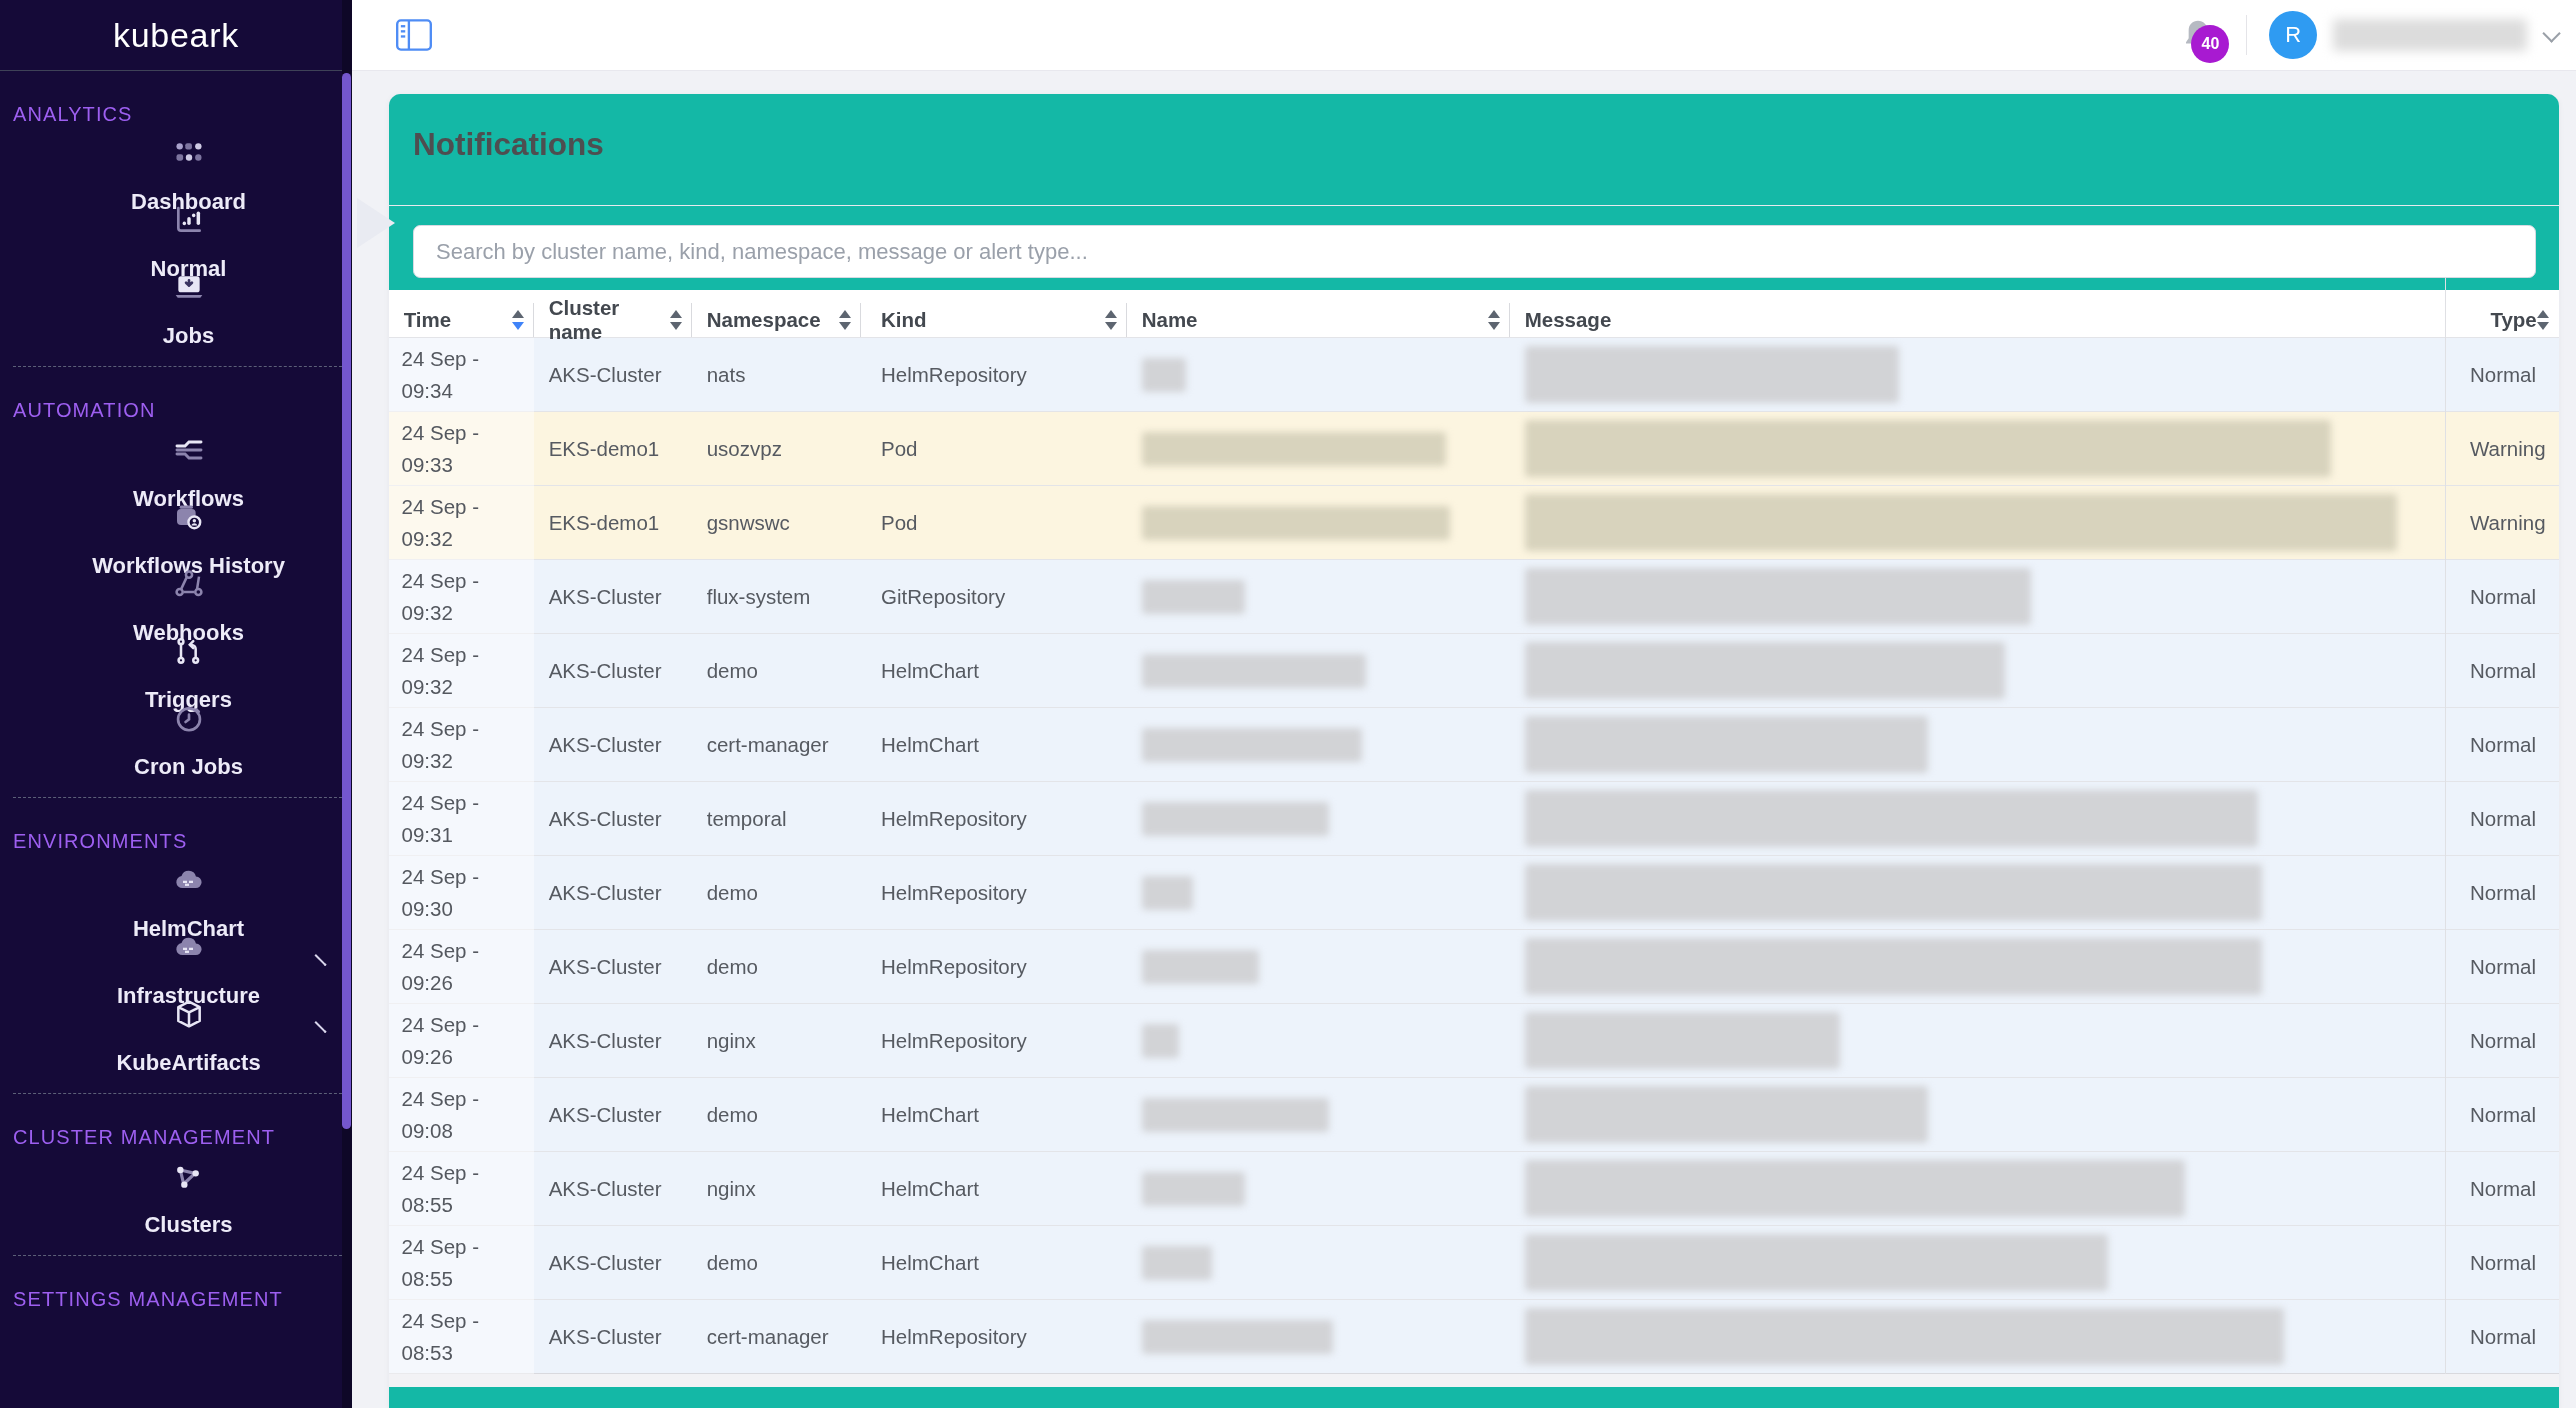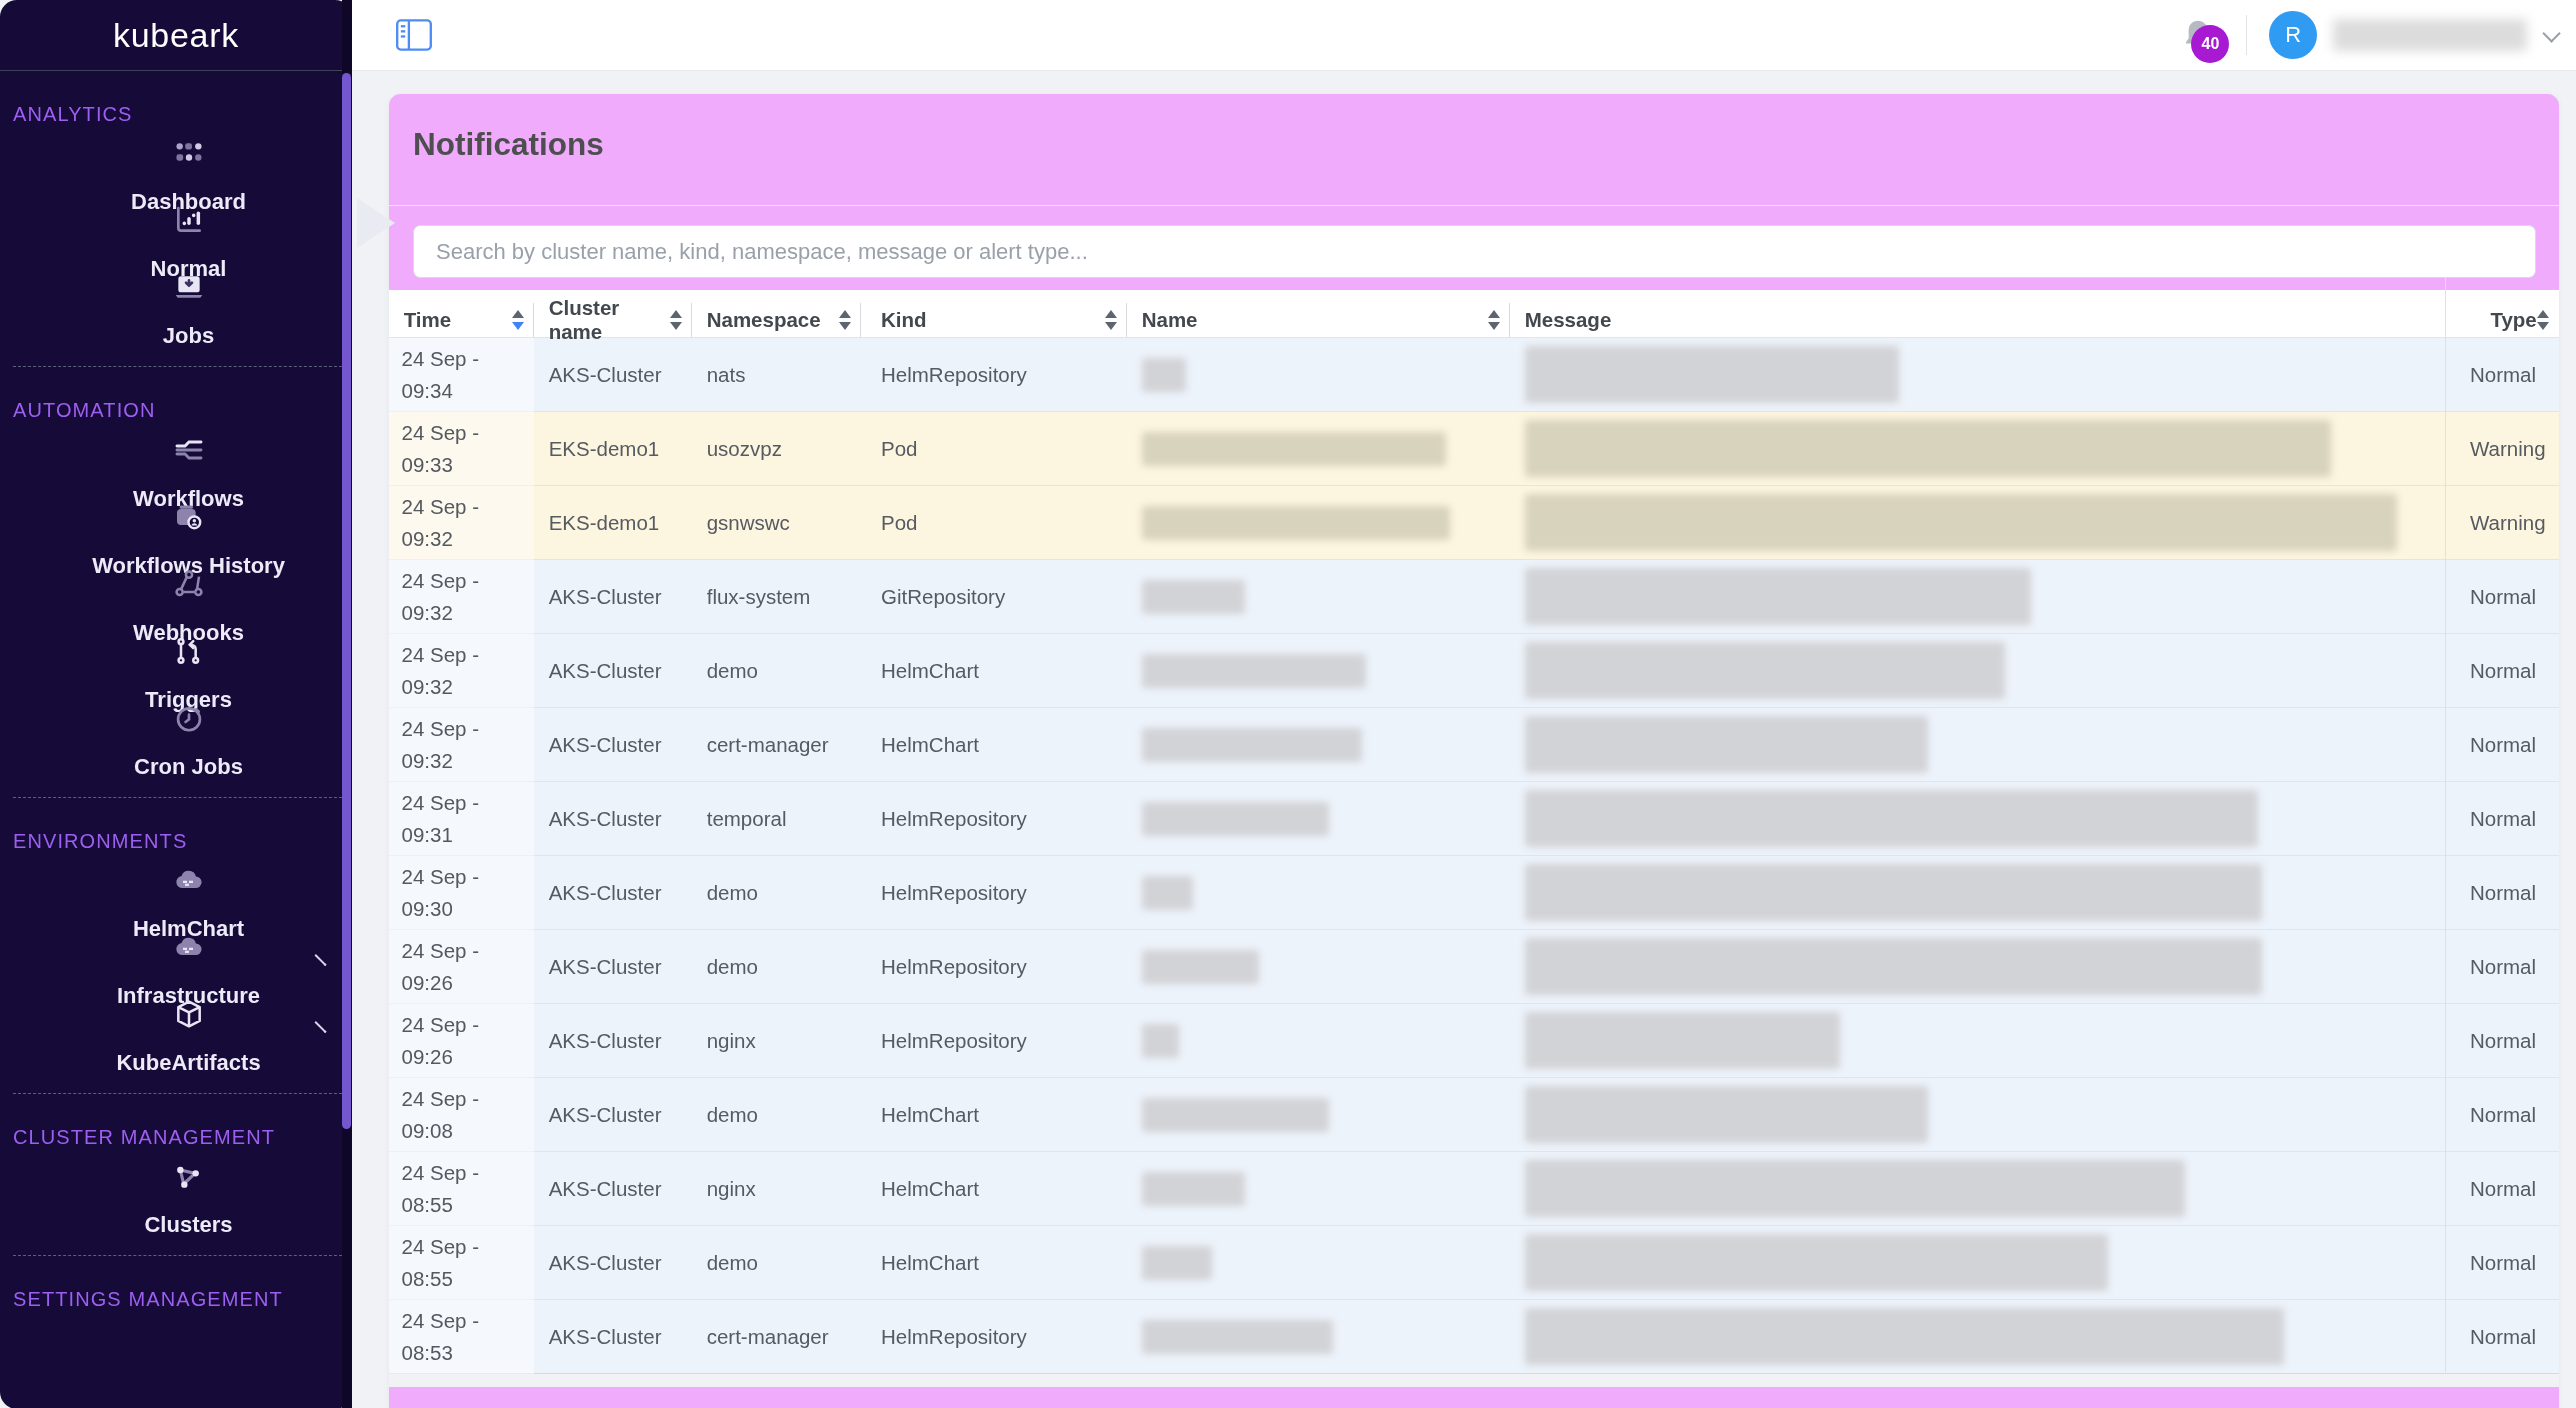--- a/index.html
+++ b/index.html
@@ -2,21 +2,21 @@
 <html style="font-size:11.7px"><head>
 <meta charset="utf-8">
 <style>
   * { margin:0; padding:0; box-sizing:border-box; }
   html,body { width:2576px; height:1409px; overflow:hidden;
     font-family:"Liberation Sans","DejaVu Sans",sans-serif; background:#f1f2f6; }
 
   .app { display:flex; width:2576px; height:1409px; }
 
   
-  .sidebar { position:relative; width:352px; height:1409px; background:#150a38; flex:0 0 352px; color:#e9e7f6;border-radius:17px; }
+  .sidebar { position:relative; width:352px; height:1409px; background:#150a38; flex:0 0 352px; color:#e9e7f6; }
   .logo-wrap { height:71px; display:flex; align-items:center; justify-content:center; border-bottom:1.5px solid #3e4257; }
   .logo { color:#ffffff; font-size:34px; font-weight:500; letter-spacing:0.7px; }
   .sidebar-sections { padding:0 0 0 13px; }
   .side-section { padding:32px 19px 29px 0; }
   .side-section + .side-section { border-top:1.5px dashed #5c6078; }
   .section-title { color:#9d5ff0; font-size:20px; font-weight:500; letter-spacing:1.1px; margin-bottom:10.3px; }
   .side-item { height:67px; display:flex; align-items:center; gap:19px; padding-left:31px; cursor:pointer;flex-direction:column; }
   .side-icon { width:34px; height:34px; display:flex; align-items:center; justify-content:center; color:#a9a2cc; flex:0 0 34px; }
   .side-icon svg { width:32px; height:32px; }
   .side-label { font-size:22px; font-weight:600; color:#edebf8; }
@@ -35,21 +35,21 @@
   .top-divider { width:1.5px; height:40px; background:#e4e4e8; }
   .user-chip { display:flex; align-items:center; gap:16px; cursor:pointer; }
   .avatar { width:48px; height:48px; border-radius:50%; background:#2f9bf2; color:#fff; font-size:22px; font-weight:500; display:flex; align-items:center; justify-content:center; }
   .user-name-redacted { width:194px; height:32px; background:#dcdcdc; border-radius:2.9px; filter:blur(5.1px); }
   .user-chevron { width:13px; height:13px; border-right:2.9px solid #9aa0a8; border-bottom:2.9px solid #9aa0a8; transform:rotate(45deg) translateY(-2.9px); }
 
   
   .content { position:relative; flex:1; padding:23px 17.6px 0 37px; }
   .arrow-deco { position:absolute; left:5.1px; top:127px; width:0; height:0;
     border-top:25px solid transparent; border-bottom:25px solid transparent; border-left:38px solid #e9ebf2; z-index:3; }
-  .card { position:relative; background:#f0abfc; border-radius:11.7px 11.7px 0 0; height:1315px; box-shadow:0 1.5px 5.9px rgba(30,30,60,0.05); overflow:hidden; }
+  .card { position:relative; background:#14b8a6; border-radius:11.7px 11.7px 0 0; height:1315px; box-shadow:0 1.5px 5.9px rgba(30,30,60,0.05); overflow:hidden; }
   .page-title { font-size:31.5px; font-weight:700; color:#4e4e50; padding:32px 0 0 24px; height:111px; }
   .title-divider { border:none; border-top:1.5px solid #e8e9ed; }
   .search-row { padding:19px 23.5px 11.7px 24px; }
   .search-input { width:100%; height:53px; border:1.5px solid #d8dae2; border-radius:7.3px; font-size:22px; color:#444; padding:0 22px; outline:none; background:#fff; }
   .search-input::placeholder { color:#9aa0aa; }
 
   
   .ntable { width:2170px; }
   .trow { display:grid; grid-template-columns:145px 158px 169px 266px 383px 935px 114px; align-items:center; }
   .thead { height:47px; background:#fff; }

